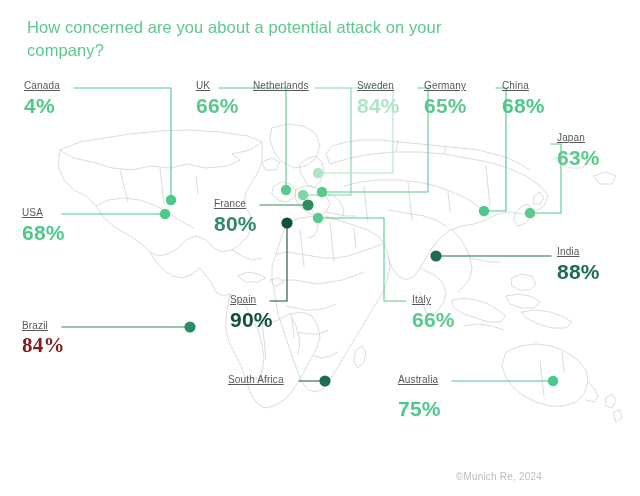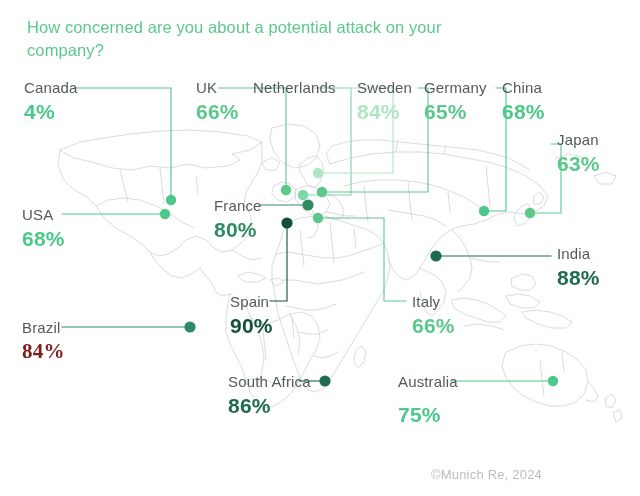--- a/index.html
+++ b/index.html
@@ -25,33 +25,33 @@
   .maplayer{position:absolute;left:0;top:0;width:640px;height:496px;}
   .maplayer svg{display:block;width:640px;height:496px;}
 
   
   .vec{position:absolute;left:0;top:0;width:640px;height:496px;pointer-events:none;}
   .vec svg{display:block;width:640px;height:496px;overflow:visible;}
 
   
   .lbl{position:absolute;white-space:nowrap;}
   .lbl .name{
-    font-size:15px;color:#54595B;letter-spacing:.15px;
-    display:block;line-height:1.1;
+    font-size:10px;color:#54595B;letter-spacing:.15px;
+    display:block;line-height:1.1;text-decoration:underline;
   }
   .lbl .pct{
     display:block;font-size:21px;font-weight:700;line-height:1.12;
     margin-top:3px;letter-spacing:.2px;
   }
   .lbl.right .name,.lbl.right .pct{text-align:left;}
 
   
   .footer{
     position:absolute;right:18px;bottom:14px;
-    font-size:13px;color:#B9BDBE;letter-spacing:.2px;
+    font-size:10px;color:#B9BDBE;letter-spacing:.2px;
   }
 </style>
 </head>
 <body>
 
 <div id="stage">
 
   <div class="maplayer">
     <svg viewBox="0 0 640 496" xmlns="http://www.w3.org/2000/svg">
       <g fill="none" stroke="#C9CCCE" stroke-width="0.7" stroke-linejoin="round" stroke-linecap="round">
@@ -241,21 +241,20 @@
       <div class="lbl right" style="left: 412px; top: 294px;">
         <span class="name">Italy</span>
         <span class="pct" style="color: rgb(92, 201, 140);">66%</span>
       </div>
       <div class="lbl right" style="left: 22px; top: 320px;">
         <span class="name">Brazil</span>
         <span class="pct" style="color: #7f1d1d; font-family: Liberation Serif, serif;">84%</span>
       </div>
       <div class="lbl right" style="left: 228px; top: 374px;">
         <span class="name">South Africa</span>
-        <span class="pct" style="color: rgb(31, 107, 79);">86%</span>
       </div>
       <div class="lbl right" style="left: 398px; top: 374px;">
         <span class="name">Australia</span>
         <span class="pct" style="color: rgb(76, 201, 138); margin-top: 12px;">75%</span>
       </div>
     </div>
 
   <div class="footer">©Munich Re, 2024</div>
 
 </div>

